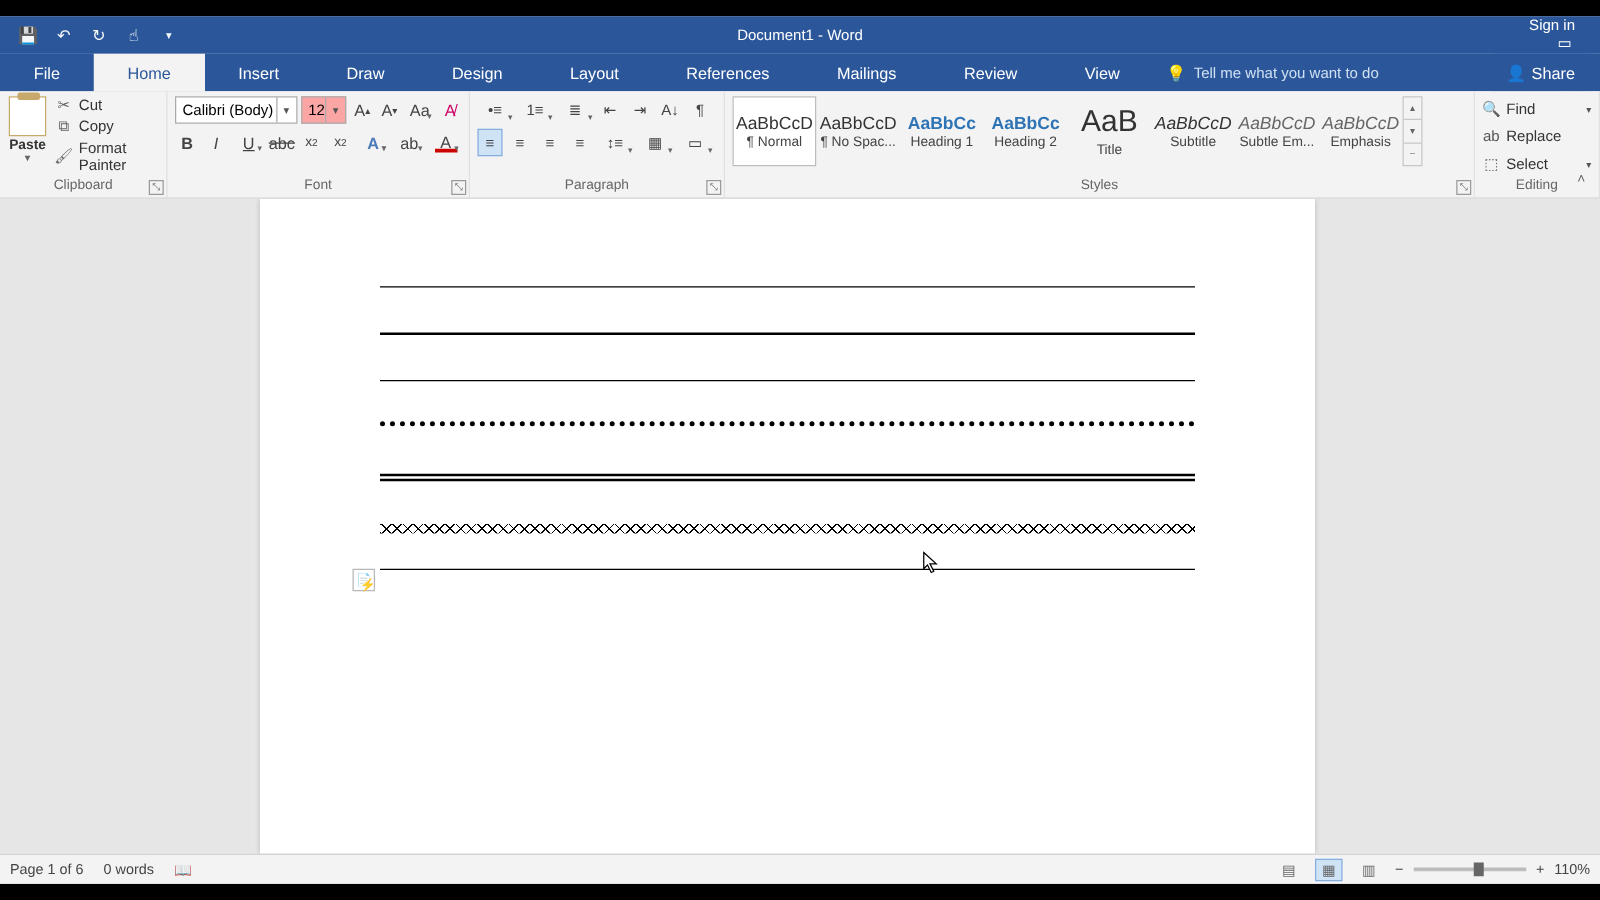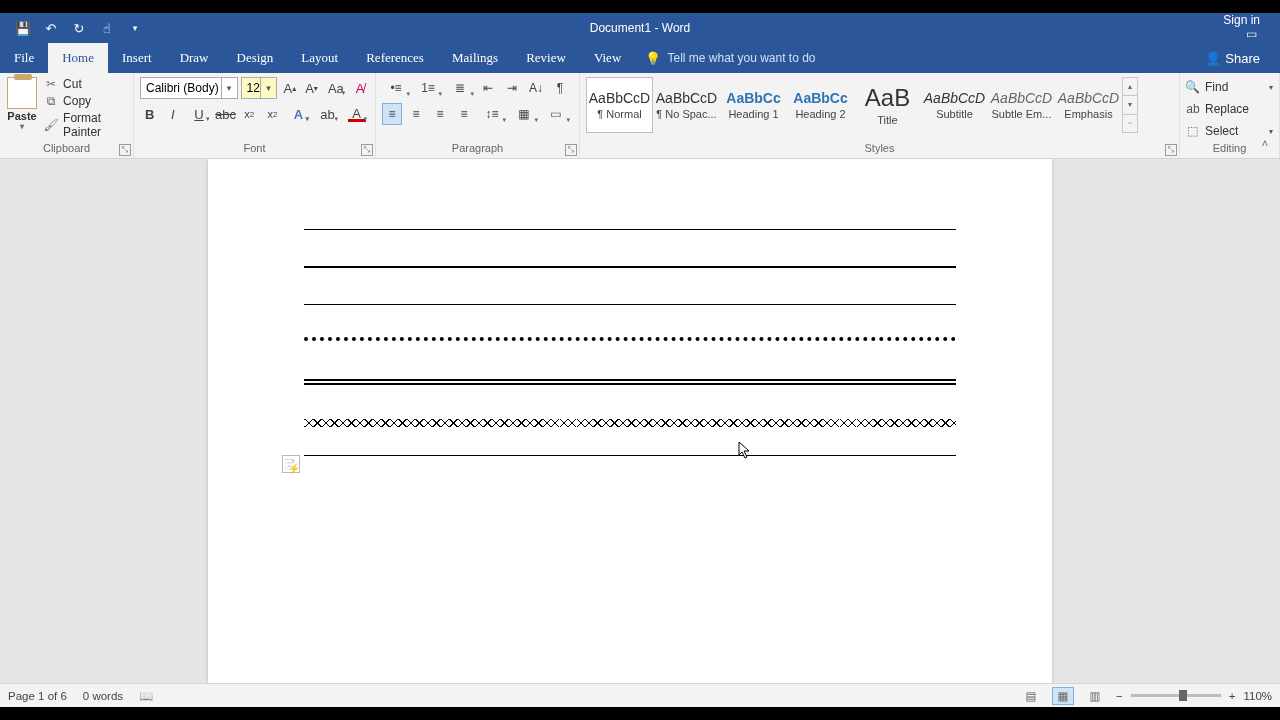--- a/index.html
+++ b/index.html
@@ -10,21 +10,21 @@
 .titlebar { height: 30px; background: #2b579a; display: flex; align-items: center; color: #fff; font-size: 12px; position: relative; }
 .qat { display: flex; align-items: center; gap: 10px; padding-left: 14px; }
 .qat .ic { width: 18px; height: 18px; display: flex; align-items: center; justify-content: center; font-size: 13px; opacity: .95; }
 .titlebar .title { position: absolute; left: 50%; transform: translateX(-50%); font-size: 12px; }
 .titlebar .right { position: absolute; right: 0; display: flex; align-items: center; height: 100%; flex-direction: column; }
 .titlebar .right .signin { font-size: 12px; margin-right: 20px; }
 .titlebar .right .winbtn { width: 46px; height: 30px; display: flex; align-items: center; justify-content: center; font-size: 12px; }
 
 
 .tabs { height: 30px; background: #2b579a; display: flex; align-items: stretch; color: #fff; font-size: 13px; position: relative; }
-.tab { padding: 0 14px; display: flex; align-items: center; cursor: pointer; font-family: Liberation Serif, serif; }
+.tab { padding: 0 27px; display: flex; align-items: center; cursor: pointer; }
 .tab.file { background: #2b579a; }
 .tab.active { background: #f3f3f3; color: #2b579a; }
 .tellme { display: flex; align-items: center; gap: 6px; margin-left: 10px; color: #cfe0f3; font-size: 12px; }
 .tellme .bulb { font-size: 13px; }
 .share { position: absolute; right: 8px; top: 0; bottom: 0; display: flex; align-items: center; gap: 6px; background: #2b579a; color: #fff; padding: 0 12px; font-size: 13px; }
 .share .ic { width:14px; height:14px; }
 
 
 .ribbon { height: 86px; background: #f3f3f3; border-bottom: 1px solid #d4d4d4; display: flex; align-items: stretch; position: relative; }
 .group { border-right: 1px solid #e1e1e1; display: flex; flex-direction: column; justify-content: space-between; padding: 4px 6px 2px 6px; position: relative; }
@@ -40,21 +40,21 @@
 .paste .picon { width: 30px; height: 32px; margin: 0 auto 1px; background:#fff; border:1px solid #c7a96b; position:relative; }
 .paste .picon:before { content:""; position:absolute; top:-4px; left:6px; width:18px; height:6px; background:#c7a96b; border-radius:2px; }
 .cliplist { font-size: 12px; color:#333; display:flex; flex-direction:column; gap:3px; }
 .cliplist .item { display:flex; align-items:center; gap:5px; }
 .cliplist .sic { width:14px; height:14px; font-size:12px; display:flex; align-items:center; justify-content:center; color:#666; }
 
 
 .fontg { width: 242px; }
 .fontname { width: 110px; height: 22px; border:1px solid #ababab; background:#fff; font-size:12px; display:flex; align-items:center; padding:0 5px; position:relative; }
 .fontname .dd, .fontsz .dd { position:absolute; right:0; top:0; bottom:0; width:16px; border-left:1px solid #ababab; display:flex; align-items:center; justify-content:center; font-size:9px; color:#555; }
-.fontsz { width: 40px; height:22px; border:1px solid #ababab; background:#fef9c3; font-size:12px; display:flex; align-items:center; padding:0 5px; position:relative; margin-left:-1px; }
+.fontsz { width: 40px; height:22px; border:1px solid #ababab; background:#fca5a5; font-size:12px; display:flex; align-items:center; padding:0 5px; position:relative; margin-left:-1px; }
 .fbtn { width: 20px; height: 22px; display:flex; align-items:center; justify-content:center; font-size:13px; color:#444; border:1px solid transparent; }
 .fbtn.dd2 { width:26px; position:relative; }
 .fbtn.dd2:after { content:"▾"; font-size:7px; position:absolute; right:1px; bottom:1px; color:#666; }
 .strike { text-decoration: line-through; }
 .sub { font-size:11px; } .sub sub{font-size:8px;}
 .sup { font-size:11px; } .sup sup{font-size:8px;}
 .colbox { width:18px; height:3px; background:#c00; margin-top:-2px;}
 .fx { font-weight:bold; color:#4a7ab8; }
 
 

